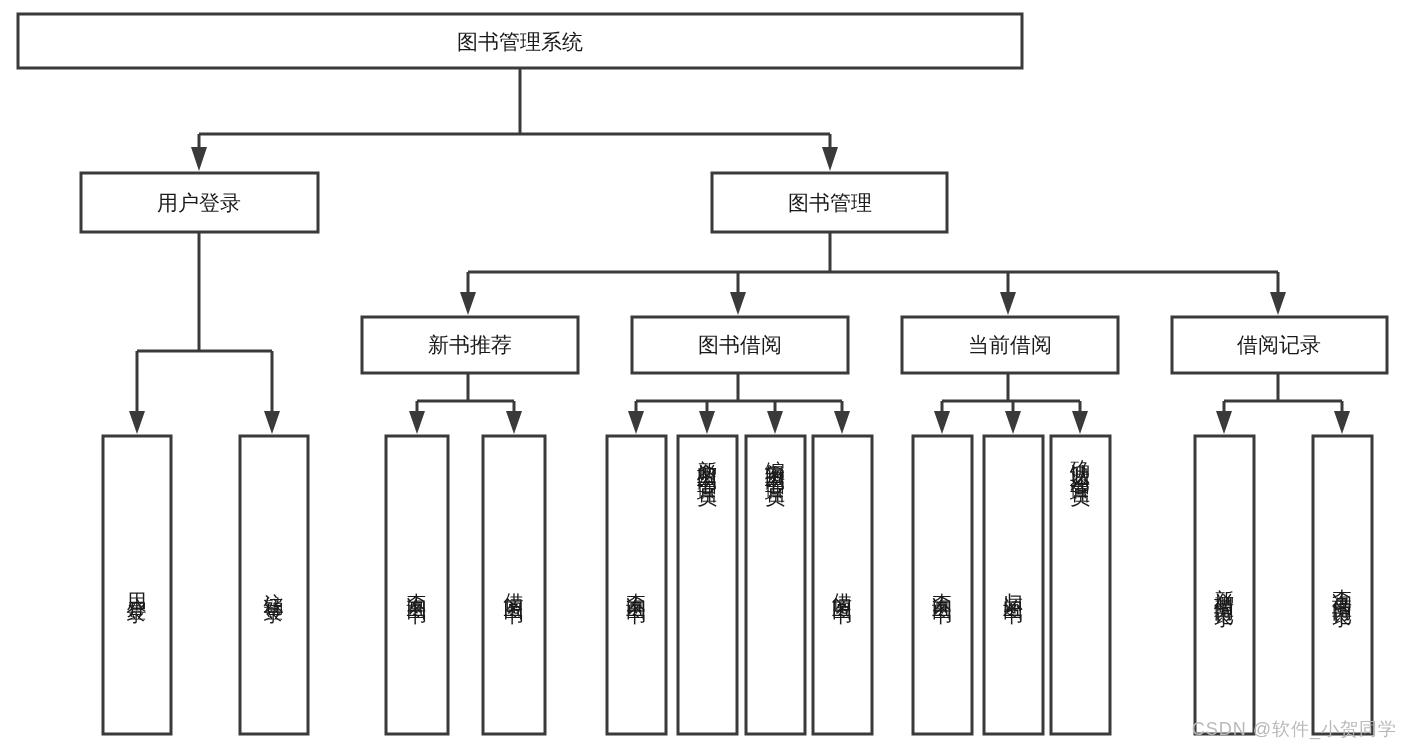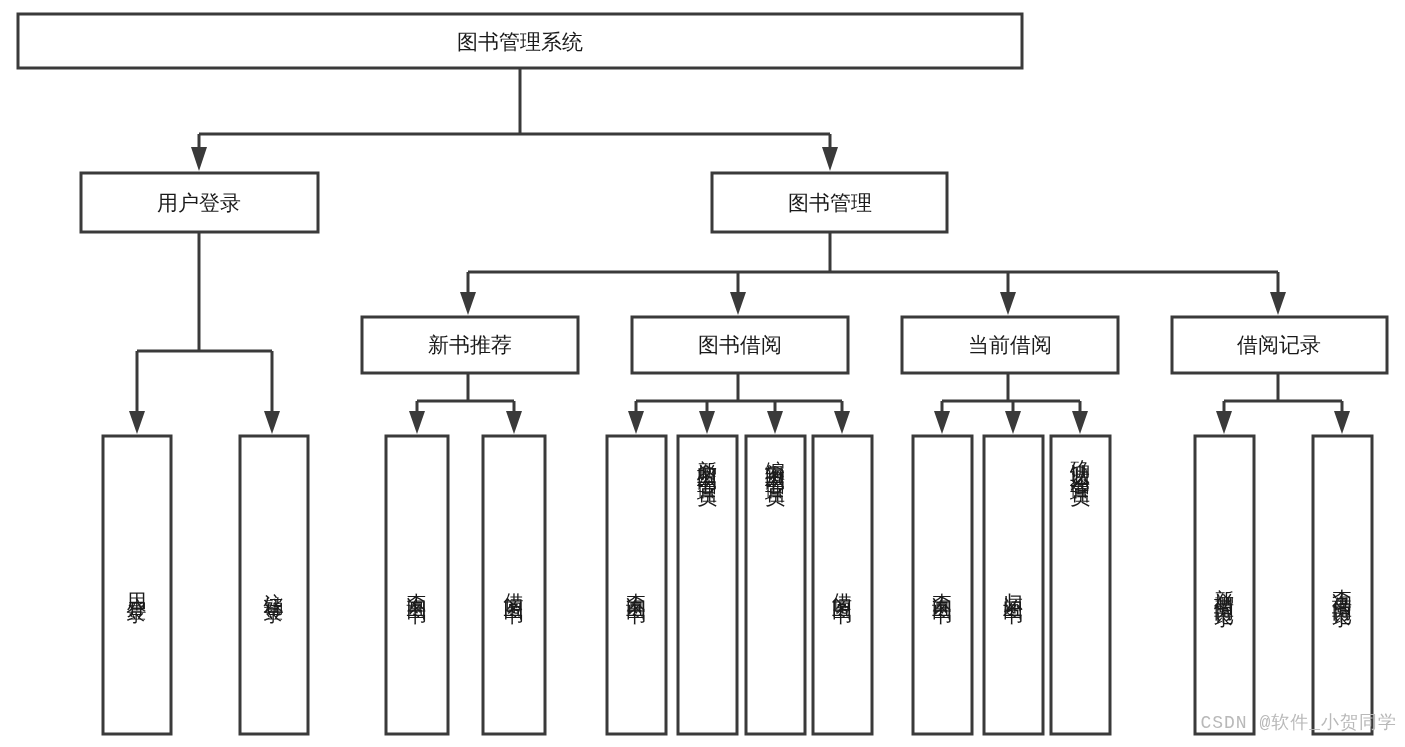--- a/index.html
+++ b/index.html
@@ -64,22 +64,22 @@
     font-size: 20px;
     line-height: 1;
     letter-spacing: 4px;
     color: #1a1a1a;
     text-align: center;
     white-space: nowrap;
   }
   #watermark {
     position: absolute;
     right: 8px;
-    bottom: 13px;
-    font-family: Liberation Mono, monospace;
+    bottom: 6px;
+    font-family: Liberation Sans, sans-serif;
     font-size: 18px;
     color: #b9b9b9;
     letter-spacing: 1px;
     white-space: nowrap;
     user-select: none;
   }
 </style>
 </head>
 <body>
 

